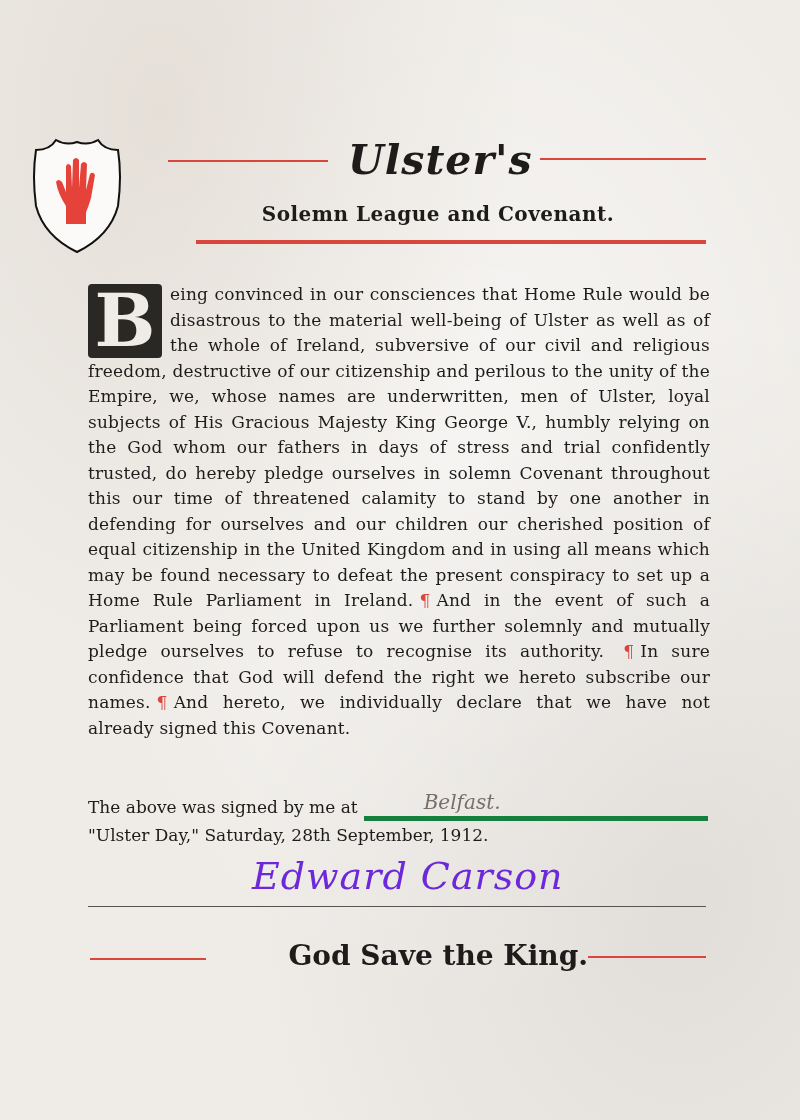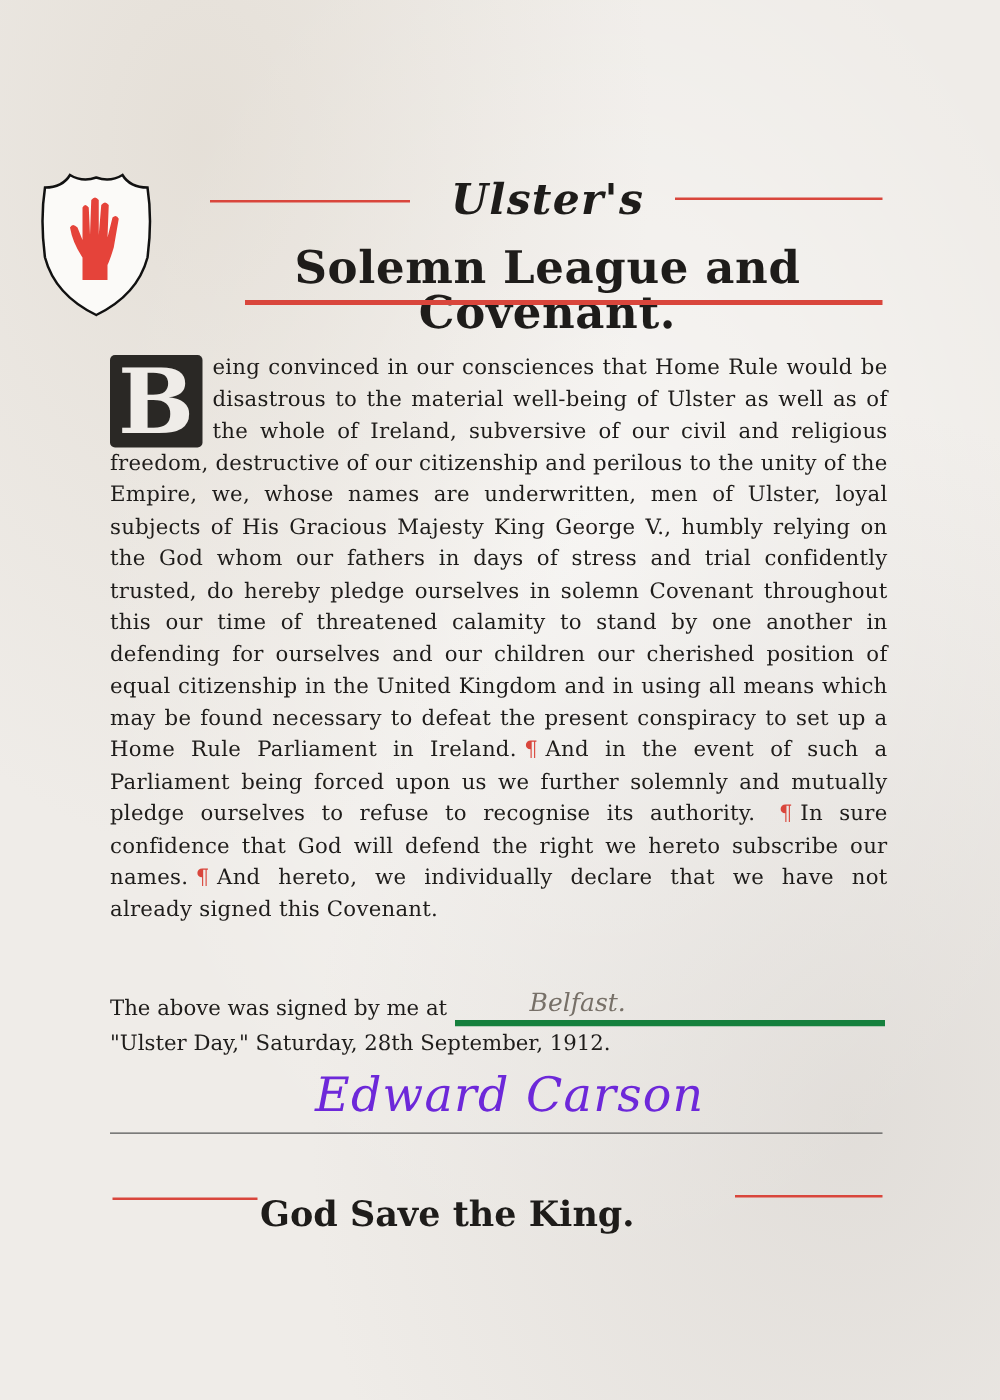--- a/index.html
+++ b/index.html
@@ -16,26 +16,26 @@
         radial-gradient(ellipse at 20% 10%, rgba(210,200,185,0.35), transparent 40%),
         radial-gradient(ellipse at 85% 80%, rgba(200,195,190,0.35), transparent 45%),
         radial-gradient(ellipse at 60% 40%, rgba(255,255,255,0.5), transparent 60%),
         #efece8;
     }
     .crest { position: absolute; left: 30px; top: 136px; width: 94px; height: 120px; }
     .title-row { position: absolute; left: 168px; top: 138px; width: 540px; height: 44px; }
     .rule { position: absolute; height: 2px; background: #d9463c; }
     .title-main {
       position: absolute; left: 180px; top: 0; width: 180px; text-align: center;
-      font-family: "DejaVu Serif", serif; font-weight: bold; font-size: 34px; line-height: 44px;
+      font-family: "DejaVu Serif", serif; font-weight: bold; font-size: 41px; line-height: 44px;
       font-style: italic; letter-spacing: 1px;
     }
     .subtitle {
       position: absolute; left: 168px; top: 196px; width: 540px; text-align: center;
-      font-family: "DejaVu Serif", serif; font-weight: bold; font-size: 36px; line-height: 36px;
+      font-family: "DejaVu Serif", serif; font-weight: bold; font-size: 20px; line-height: 36px;
       letter-spacing: 0.5px;
     }
     .subtitle-rule { position: absolute; left: 196px; top: 240px; width: 510px; height: 4px; background: #d9463c; }
     .body-text {
       position: absolute; left: 88px; top: 282px; width: 622px;
       font-family: "DejaVu Serif", serif; font-size: 17px; line-height: 25.5px;
       text-align: justify; letter-spacing: 0.2px;
     }
     .dropcap {
       float: left; width: 74px; height: 74px; margin: 2px 8px 0 0;
@@ -52,21 +52,21 @@
       padding-left: 60px; line-height: 20px;
     }
     .signature {
       position: absolute; left: 252px; top: 854px; width: 380px; height: 50px;
       font-family: "DejaVu Serif", serif; font-style: italic; font-size: 38px; color: #6d28d9;
       letter-spacing: 1px;
     }
     .sig-rule { position: absolute; left: 88px; top: 906px; width: 618px; height: 1px; background: #555; }
     .footer { position: absolute; left: 88px; top: 936px; width: 620px; height: 40px; }
     .footer-text {
-      position: absolute; left: 120px; width: 380px; top: 16px; text-align: left;
+      position: absolute; left: 120px; width: 380px; top: 0; text-align: right;
       font-family: "DejaVu Serif", serif; font-weight: bold; font-size: 28px; line-height: 40px;
     }
   </style>
 </head>
 <body>
 
 <div class="paper"></div>
 
 <svg class="crest" viewBox="0 0 94 120">
   <path d="M6 14 Q20 14 26 4 Q36 10 47 6 Q58 10 68 4 Q74 14 88 14 Q92 40 88 70 Q80 100 47 116 Q14 100 6 70 Q2 40 6 14 Z" fill="#fbfaf8" stroke="#111" stroke-width="2"></path>

